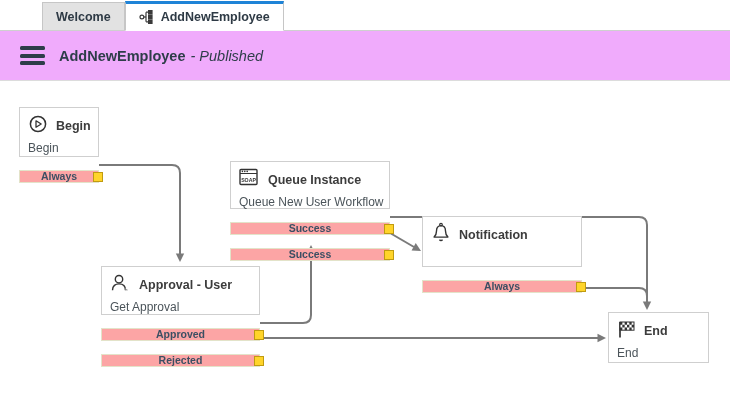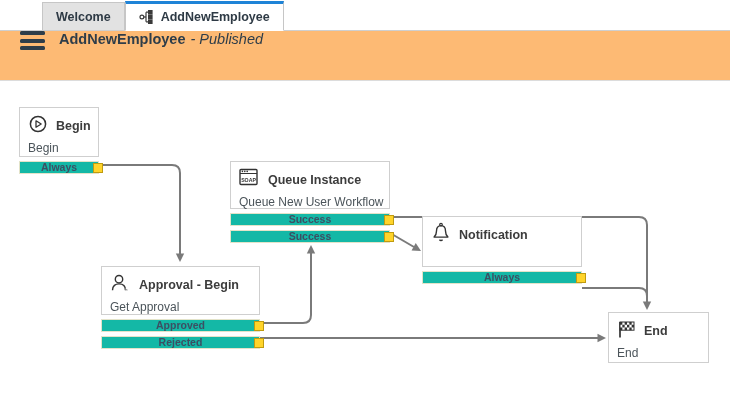--- a/index.html
+++ b/index.html
@@ -9,35 +9,35 @@
   
   .tabstrip{display:flex;align-items:flex-end;height:31px;border-bottom:1px solid #cfcfcf;background:#fff;box-sizing:border-box;padding-left:40px;}
   .tab{height:28px;box-sizing:border-box;display:flex;align-items:center;gap:6px;padding:0 13px;
        font-size:12.5px;font-weight:bold;color:#2e3a45;cursor:pointer;white-space:nowrap;}
   .tab.inactive{background:#e2e2e2;border:1px solid #c6c6c6;border-bottom:none;margin-left:2px;}
   .tab.active{height:30px;background:#fff;border:1px solid #c6c6c6;border-bottom:1px solid #fff;
        border-top:3px solid #1e83d7;margin-bottom:-1px;}
   .tabicon{display:flex;align-items:center;}
 
   
-  .wf-header{height:49px;display:flex;align-items:flex-start;padding-left:20px;border-bottom:1px solid #dcdcdc;background:#fdba74;}
+  .wf-header{height:49px;display:flex;align-items:center;padding-left:20px;border-bottom:1px solid #dcdcdc;background:#f0abfc;}
   .hamburger{width:25px;height:19px;display:flex;flex-direction:column;justify-content:space-between;cursor:pointer;}
   .hamburger i{display:block;height:4px;background:#2e3d49;border-radius:1.5px;}
   .wf-title{margin-left:14px;font-size:14.5px;font-weight:bold;color:#2e3d49;}
   .wf-status{font-style:italic;font-weight:normal;margin-left:5px;}
 
   
   .canvas{position:absolute;inset:0;}
   .canvas svg.wires{position:absolute;left:0;top:0;pointer-events:none;}
   .wfnode{position:absolute;box-sizing:border-box;}
   .nbox{box-sizing:border-box;background:#fff;border:1px solid #cfcfcf;padding:6px 8px 11px 8px;}
   .nhead{display:flex;align-items:center;gap:8px;height:23px;}
   .ntitle{font-size:12.5px;font-weight:bold;color:#3c3c3c;white-space:nowrap;}
   .nname{font-size:12px;color:#4b545a;margin-top:4px;white-space:nowrap;}
-  .trow{position:relative;box-sizing:border-box;height:13px;margin-top:4px;background:#14b8a6;border:1px solid #e3e3c9;
+  .trow{position:relative;box-sizing:border-box;height:13px;margin-top:13px;background:#fca5a5;border:1px solid #e3e3c9;
         display:flex;align-items:center;justify-content:center;cursor:pointer;}
   .trlabel{font-size:10.5px;font-weight:bold;color:#3c4f63;line-height:11px;}
   .thandle{position:absolute;right:-5px;top:50%;transform:translateY(-50%);width:10px;height:10px;box-sizing:border-box;
         background:#ffd42a;border:1px solid #c09b10;cursor:crosshair;}
 </style>
 </head>
 <body>
 
 <div class="app">
 
@@ -129,21 +129,21 @@
           </div>
         </div>
         <div class="wfnode" style="left: 101px; top: 266px; width: 159px;">
           <div class="nbox" style="height: 49px;">
             <div class="nhead">
               <span class="nicon"><svg width="21" height="20" viewBox="0 0 21 20">
                   <circle cx="9" cy="6.2" r="3.7" fill="none" stroke="#333" stroke-width="1.4"></circle>
                   <path d="M2.5 17.2 C2.5 12.8 5.4 10.9 9 10.9 C12.6 10.9 15.5 12.8 15.5 17.2" fill="none" stroke="#333" stroke-width="1.4"></path>
                   <path d="M14.5 15.5 l3 1.8" stroke="#9a9a9a" stroke-width="1.1"></path>
                 </svg></span>
-              <span class="ntitle">Approval - Begin</span>
+              <span class="ntitle">Approval - User</span>
             </div>
             <div class="nname">Get Approval</div>
           </div>
           <div class="trow">
             <span class="trlabel">Approved</span>
             <span class="thandle"></span>
           </div>
           <div class="trow">
             <span class="trlabel">Rejected</span>
             <span class="thandle"></span>

